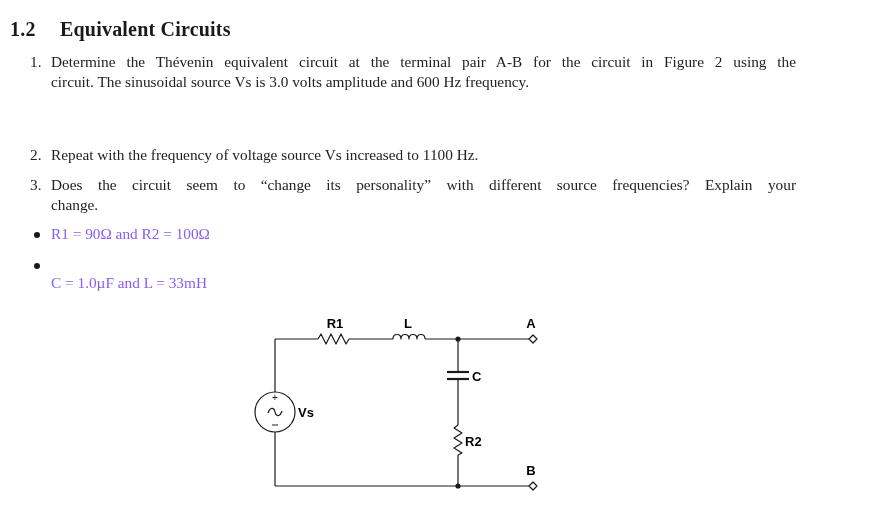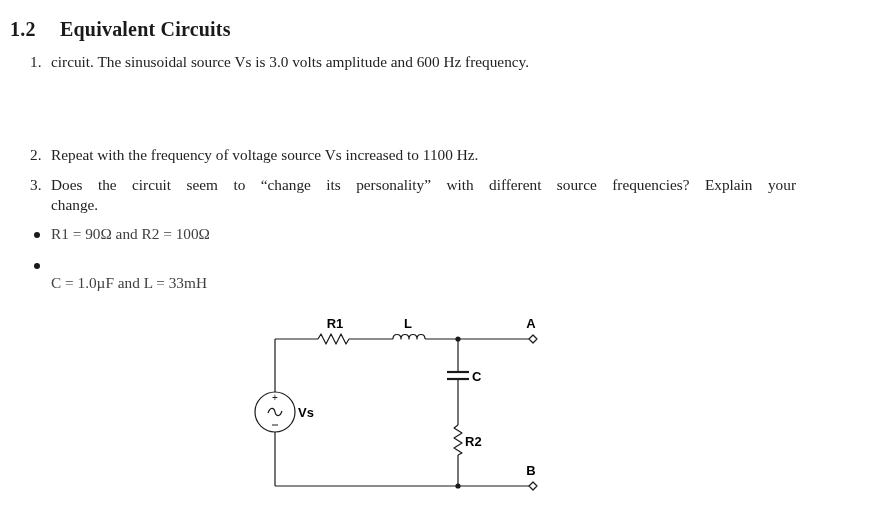--- a/index.html
+++ b/index.html
@@ -27,37 +27,38 @@
     }
     .line { display: block; white-space: nowrap; }
     .line.justify { text-align: justify; text-align-last: justify; white-space: normal; }
     .bullet {
       position: absolute; left: 34px;
       width: 6px; height: 6px; border-radius: 50%; background: #1a1a1a;
     }
     .bullet-text {
       position: absolute; left: 51px;
       font-family: "Liberation Serif", "DejaVu Serif", serif;
-      font-size: 15.3px; line-height: 20px; color: #404040; white-space: nowrap;
+      font-size: 15.3px; line-height: 20px; color: #8b5cf6; white-space: nowrap;
     }
     .circuit { position: absolute; left: 0; top: 0; }
     .clabel {
       font-family: "Liberation Sans", "DejaVu Sans", sans-serif;
       font-weight: bold; font-size: 13px; fill: #000;
     }
   </style>
 </head>
 <body>
 
 <div class="section-heading">
   <span class="num">1.2</span><span>Equivalent Circuits</span>
 </div>
 
 <div class="item-num" style="top:52px;">1.</div>
 <div class="para" style="top:52px;">
+  <span class="line justify">Determine the Thévenin equivalent circuit at the terminal pair A-B for the circuit in Figure 2 using the</span>
   <span class="line">circuit. The sinusoidal source Vs is 3.0 volts amplitude and 600 Hz frequency.</span>
 </div>
 
 <div class="item-num" style="top:145px;">2.</div>
 <div class="para" style="top:145px;">
   <span class="line">Repeat with the frequency of voltage source Vs increased to 1100 Hz.</span>
 </div>
 
 <div class="item-num" style="top:175px;">3.</div>
 <div class="para" style="top:175px;">

